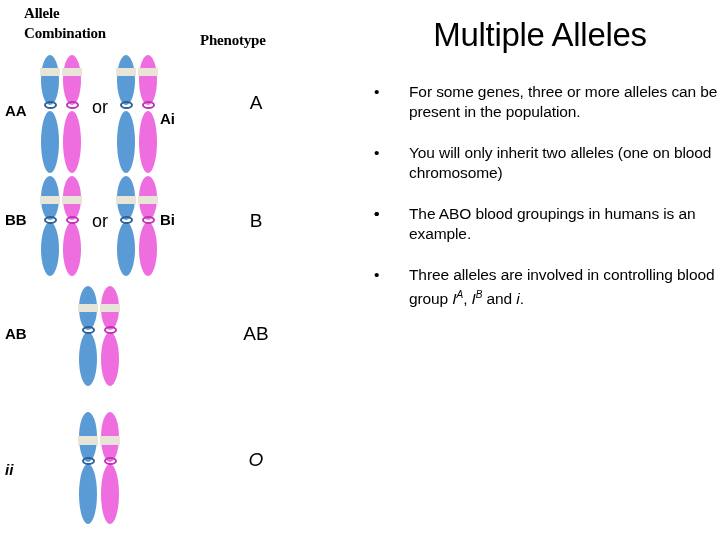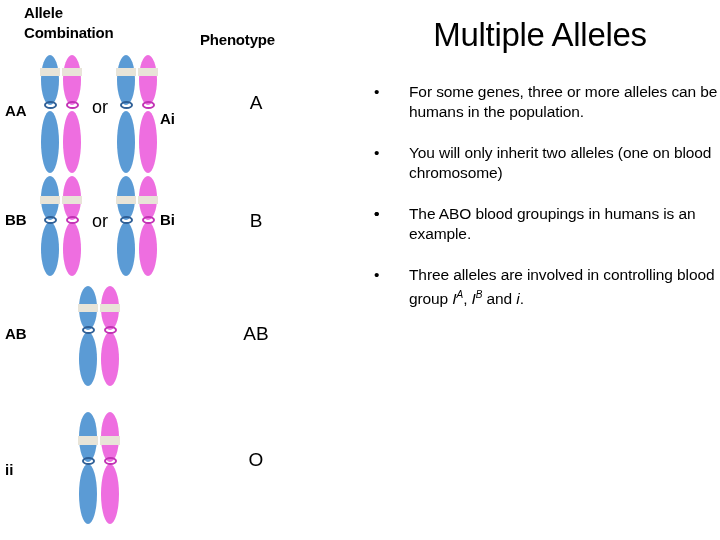--- a/index.html
+++ b/index.html
@@ -25,30 +25,31 @@
     width: 360px; height: 540px;
   }
 
   .col-header {
     position: absolute;
     font-weight: bold;
     font-size: 15px;
     line-height: 20px;
     letter-spacing: -0.2px;
     white-space: pre-line;
+    font-family: Liberation Serif, serif;
   }
   #header-allele-combination { left: 24px; top: 3px; width: 150px; }
   #header-phenotype          { left: 200px; top: 30px; width: 120px; }
 
   
   .geno-row { position: absolute; left: 0; width: 360px; }
   #row-a  { top: 55px;  height: 118px; padding-left: 32px; }
   #row-b  { top: 176px; height: 100px; }
   #row-ab { top: 286px; height: 100px; }
-  #row-o  { top: 412px; height: 118px; }
+  #row-o  { top: 412px; height: 118px; font-style: italic; }
 
   .geno-label {
     position: absolute;
     font-weight: bold;
     font-size: 15px;
     line-height: 16px;
   }
   .geno-label.left  { left: 5px; }
   .geno-label.right { left: 160px; }
 
@@ -292,21 +293,21 @@
 
 </div>
 
 <div id="right-panel">
 
   <div id="slide-title">Multiple Alleles</div>
 
   <ul id="bullet-list">
     <li class="bullet-item">
       <span class="bullet-dot">•</span>
-      <span class="bullet-text">For some genes, three or more alleles can be humans in the population.</span>
+      <span class="bullet-text">For some genes, three or more alleles can be present in the population.</span>
     </li>
     <li class="bullet-item">
       <span class="bullet-dot">•</span>
       <span class="bullet-text">You will only inherit two alleles (one on blood chromosome)</span>
     </li>
     <li class="bullet-item">
       <span class="bullet-dot">•</span>
     </li>
     <li class="bullet-item">
       <span class="bullet-dot">•</span>

